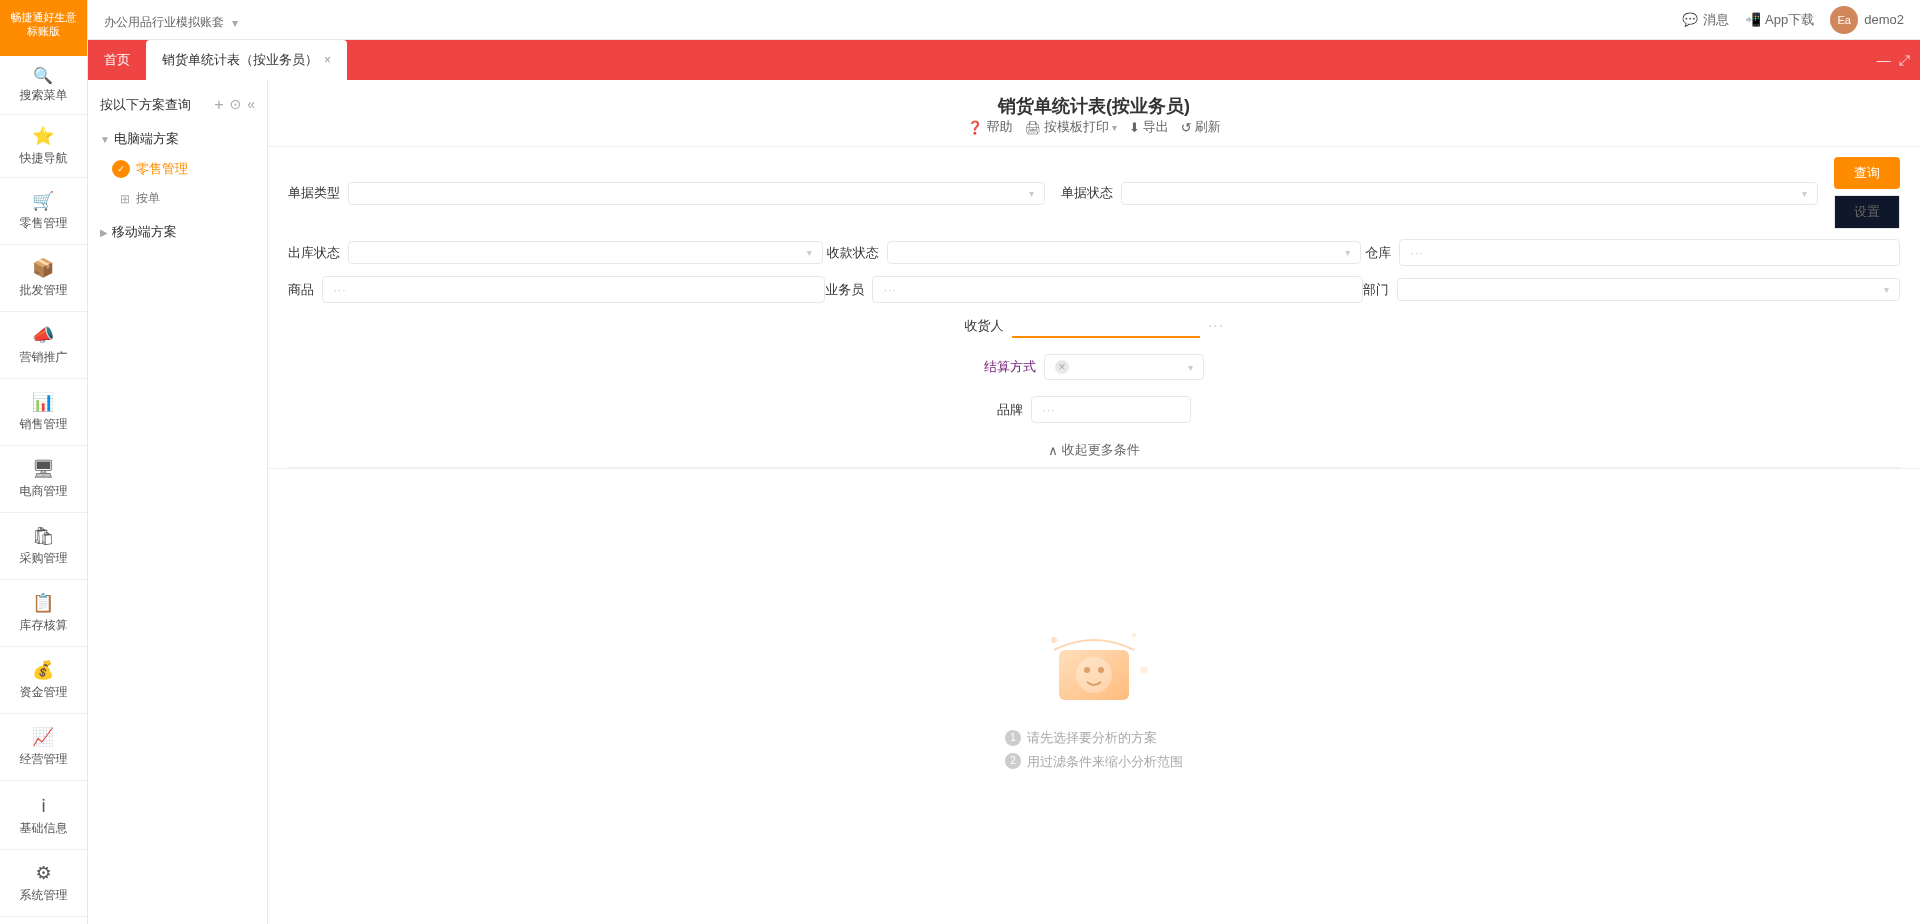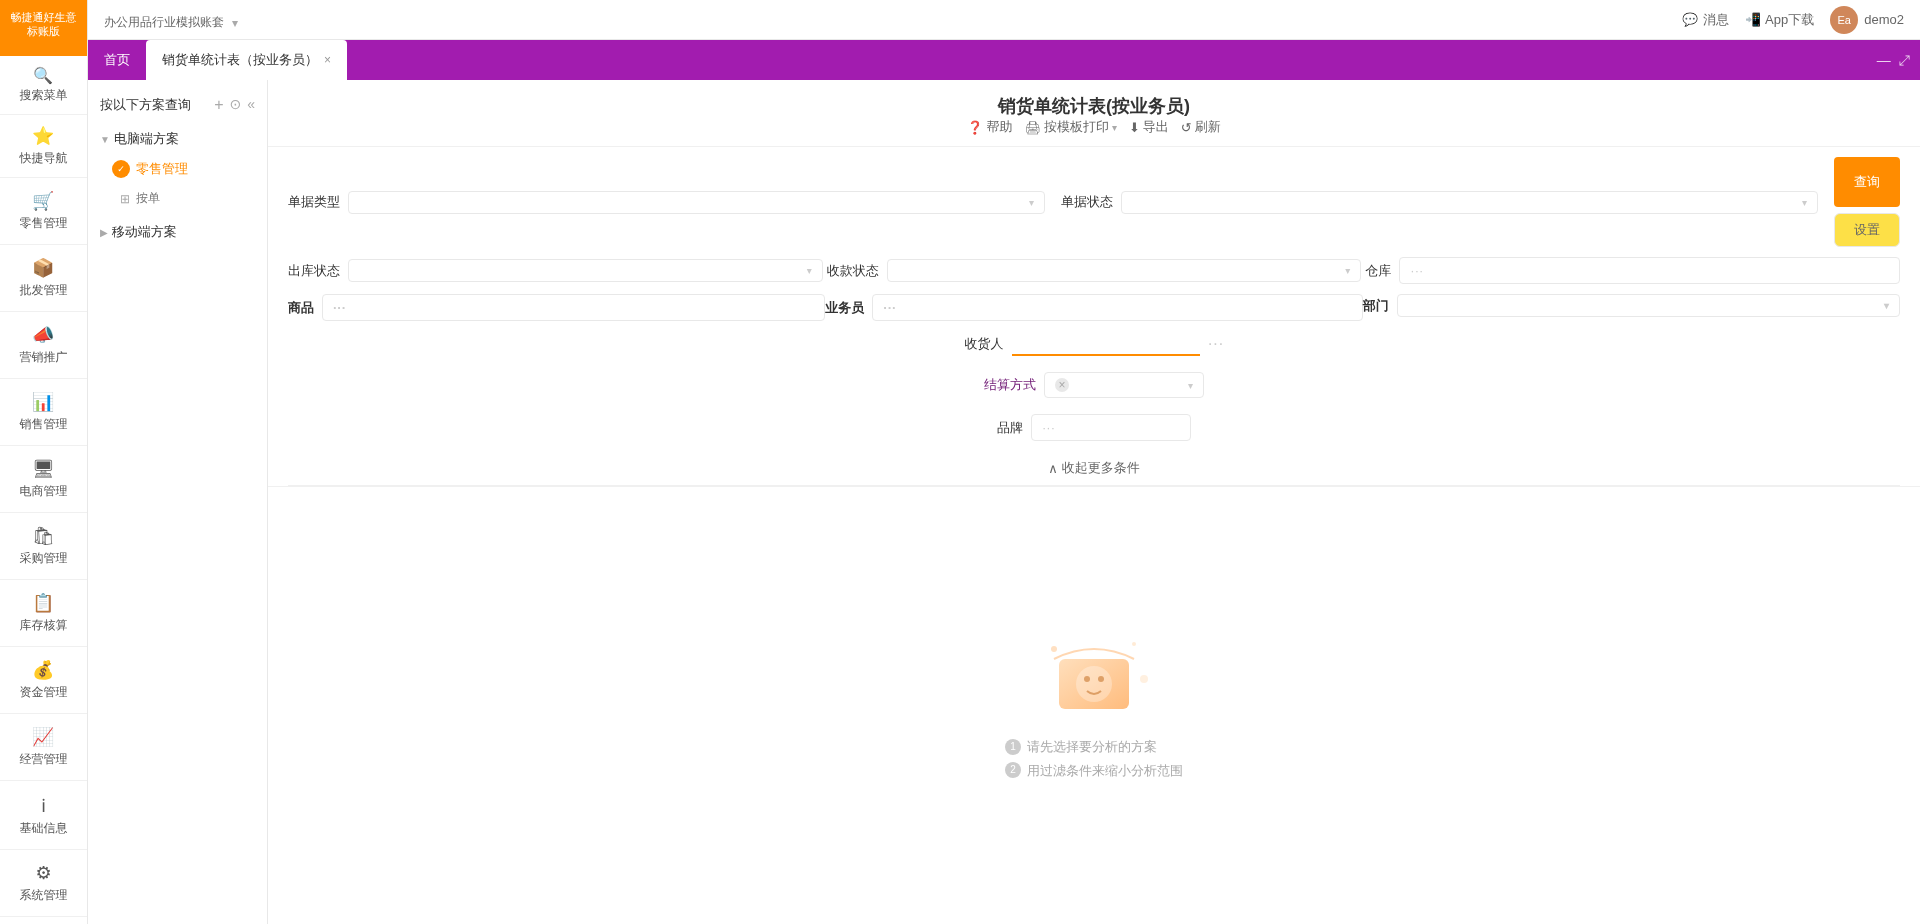--- a/index.html
+++ b/index.html
@@ -20,21 +20,21 @@
     .main-area { flex: 1; display: flex; flex-direction: column; overflow: hidden; }
 
     
     .top-bar { height: 40px; background: #fff; border-bottom: 1px solid #e8e8e8; display: flex; align-items: center; padding: 0 16px; justify-content: space-between; flex-shrink: 0; }
     .top-bar-left { display: flex; align-items: center; gap: 8px; color: #666; font-size: 12px; margin-top: 6px; }
     .top-bar-right { display: flex; align-items: center; gap: 16px; color: #666; font-size: 13px; }
     .top-bar-right .user-avatar { width: 28px; height: 28px; border-radius: 50%; background: #ff8c00; display: flex; align-items: center; justify-content: center; color: #fff; font-size: 12px; overflow: hidden; }
     .top-bar-icon { display: flex; align-items: center; gap: 4px; cursor: pointer; }
 
     
-    .tab-bar { height: 40px; background: #a21caf; display: flex; align-items: center; padding: 0 0; flex-shrink: 0; }
+    .tab-bar { height: 40px; background: #ef4444; display: flex; align-items: center; padding: 0 0; flex-shrink: 0; }
     .tab-item { height: 40px; display: flex; align-items: center; padding: 0 16px; cursor: pointer; color: rgba(255,255,255,0.8); font-size: 13px; gap: 6px; }
     .tab-item.active { background: #fff; color: #333; border-radius: 4px 4px 0 0; }
     .tab-item .close-btn { color: #999; font-size: 12px; cursor: pointer; }
     .tab-home { color: #fff; padding: 0 16px; }
     .tab-expand { margin-left: auto; display: flex; align-items: center; padding-right: 10px; gap: 8px; }
     .tab-expand span { color: rgba(255,255,255,0.8); cursor: pointer; font-size: 14px; }
 
     
     .content-area { flex: 1; display: flex; overflow: hidden; background: #f0f2f5; }
 
@@ -73,22 +73,22 @@
     .collapse-btn { display: flex; align-items: center; gap: 4px; font-size: 13px; color: #666; cursor: pointer; }
 
     
     .empty-state { flex: 1; display: flex; flex-direction: column; align-items: center; justify-content: center; gap: 16px; }
     .empty-text { color: #aaa; font-size: 13px; line-height: 1.8; }
     .empty-text div { display: flex; align-items: center; gap: 6px; }
     .step-num { width: 16px; height: 16px; border-radius: 50%; background: #ccc; color: #fff; font-size: 10px; display: flex; align-items: center; justify-content: center; }
 
     
     .query-buttons { display: flex; flex-direction: column; gap: 6px; flex-shrink: 0; }
-    .btn-query { background: #ff8c00; color: #fff; border: none; border-radius: 4px; padding: 16px 20px; font-size: 13px; cursor: pointer; }
-    .btn-settings { background: #fde047; color: #666; border: 1px solid #e8e8e8; border-radius: 6px; padding: 7px 0; font-size: 13px; cursor: pointer; }
+    .btn-query { background: #ff8c00; color: #fff; border: none; border-radius: 4px; padding: 7px 20px; font-size: 13px; cursor: pointer; }
+    .btn-settings { background: #0f172a; color: #666; border: 1px solid #e8e8e8; border-radius: 0; padding: 7px 0; font-size: 13px; cursor: pointer; }
   </style>
 </head>
 <body>
 
 <div class="sidebar">
   <div class="logo-area">
     <span class="logo-text">畅捷通好生意
 标账版</span>
   </div>
   <div class="sidebar-nav">
@@ -292,21 +292,21 @@
             </div>
           </div>
           <div style="display:flex; align-items:center; gap:8px; flex:1;">
             <span style="font-size:13px;color:#333;white-space:nowrap;">仓库</span>
             <div class="select-control" style="flex:1;">
               <span style="color:#ccc;">···</span>
             </div>
           </div>
         </div>
 
-        <div style="display:flex; align-items:flex-start; margin-bottom:10px;font-weight:bold;">
+        <div style="display:flex; align-items:center; margin-bottom:10px;">
           <div style="display:flex; align-items:center; gap:8px; flex:1;">
             <span style="font-size:13px;color:#333;white-space:nowrap;">商品</span>
             <div class="select-control" style="flex:1;">
               <span style="color:#ccc;">···</span>
             </div>
           </div>
           <div style="display:flex; align-items:center; gap:8px; flex:1;">
             <span style="font-size:13px;color:#333;white-space:nowrap;">业务员</span>
             <div class="select-control" style="flex:1;">
               <span style="color:#ccc;">···</span>

